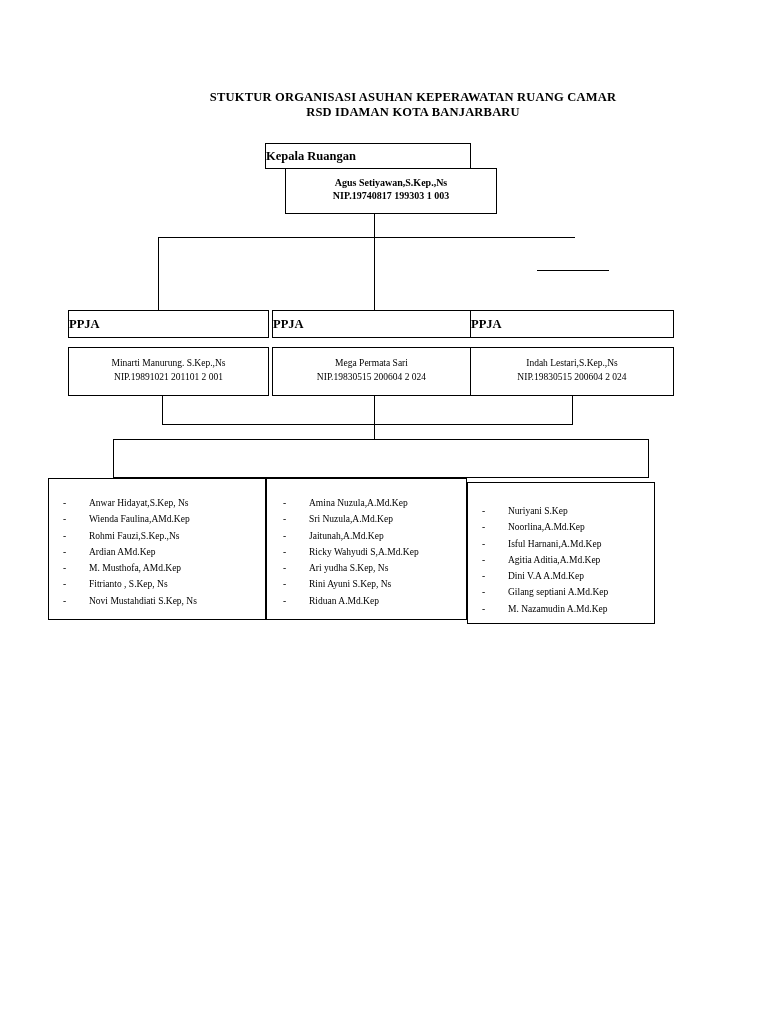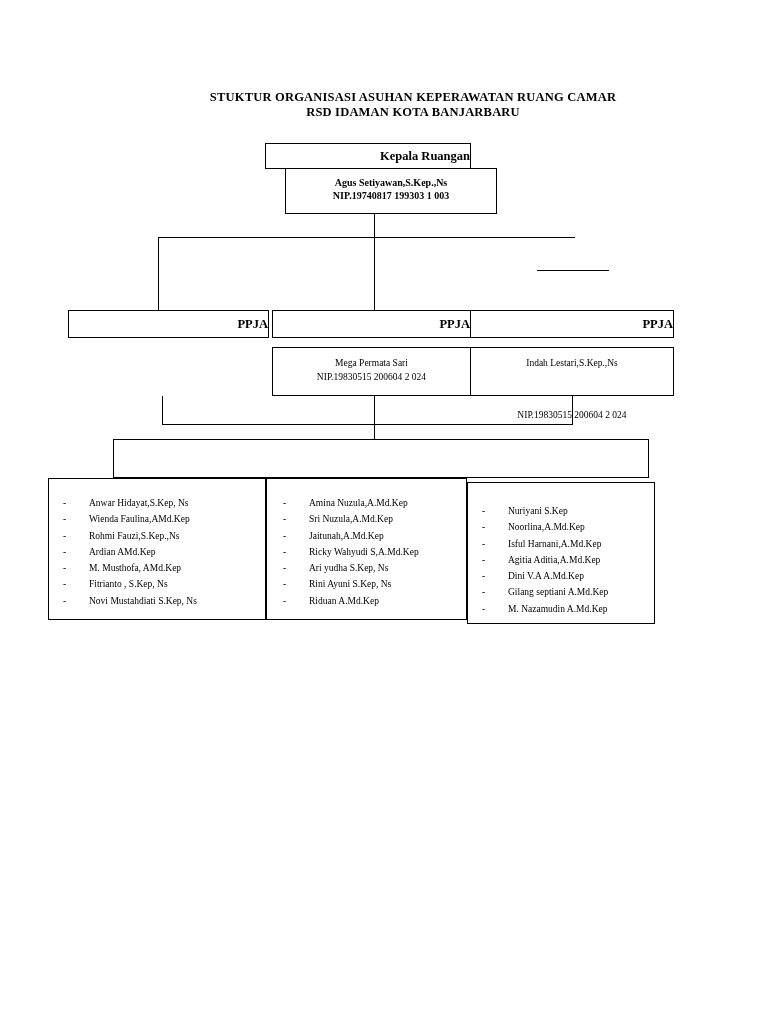--- a/index.html
+++ b/index.html
@@ -42,21 +42,21 @@
   
   .box {
     position: absolute;
     border: 1px solid #000000;
     background: #ffffff;
     box-sizing: border-box;
   }
   .box-title {
     display: flex;
     align-items: center;
-    justify-content: flex-end;
+    justify-content: flex-start;
     font-weight: bold;
     font-size: 12.5px;
   }
   .box-body {
     display: flex;
     flex-direction: column;
     align-items: center;
     padding-top: 7px;
     font-size: 10px;
     line-height: 13px;
@@ -79,21 +79,21 @@
   #kepala-title { left: 265px; top: 143px; width: 206px; height: 26px; }
   #kepala-body  { left: 265px; top: 168px; width: 212px; height: 46px; }
 
   
   #ppja1-title { left: 68px;  top: 310px; width: 201px; height: 28px; }
   #ppja2-title { left: 272px; top: 310px; width: 199px; height: 28px; }
   #ppja3-title { left: 470px; top: 310px; width: 204px; height: 28px; }
 
   #ppja1-body { left: 68px;  top: 347px; width: 201px; height: 49px; }
   #ppja2-body { left: 272px; top: 347px; width: 199px; height: 49px; }
-  #ppja3-body { left: 470px; top: 347px; width: 204px; height: 49px; gap: 38px; }
+  #ppja3-body { left: 470px; top: 347px; width: 204px; height: 49px; }
 
   
   #pa-box {
     left: 113px; top: 439px; width: 536px; height: 39px;
   }
   #pa-bar {
     position: absolute;
     left: 124px;
     top: 446px;
     width: 516px;
@@ -176,20 +176,24 @@
   <div class="box box-title" id="ppja1-title">
     <span>PPJA</span>
   </div>
   <div class="box box-title" id="ppja2-title">
     <span>PPJA</span>
   </div>
   <div class="box box-title" id="ppja3-title">
     <span>PPJA</span>
   </div>
 
+  <div class="box ppja-body" id="ppja1-body">
+    <span>Minarti Manurung. S.Kep.,Ns</span>
+    <span>NIP.19891021 201101 2 001</span>
+  </div>
   <div class="box ppja-body" id="ppja2-body">
     <span>Mega Permata Sari</span>
     <span>NIP.19830515 200604 2 024</span>
   </div>
   <div class="box ppja-body" id="ppja3-body">
     <span>Indah Lestari,S.Kep.,Ns</span>
     <span>NIP.19830515 200604 2 024</span>
   </div>
 
   <div class="ln lnv" style="left:162px; top:396px; height:29px;"></div>

